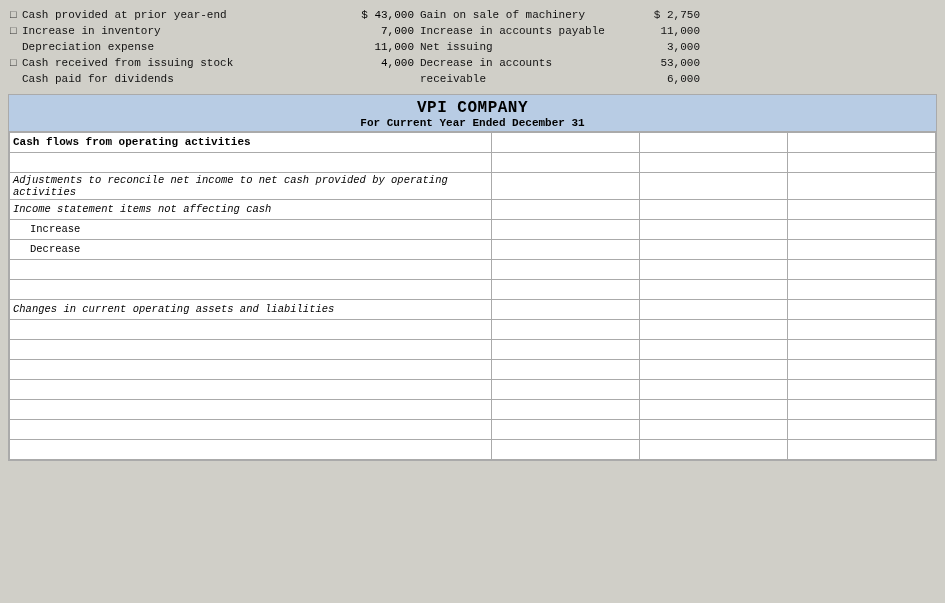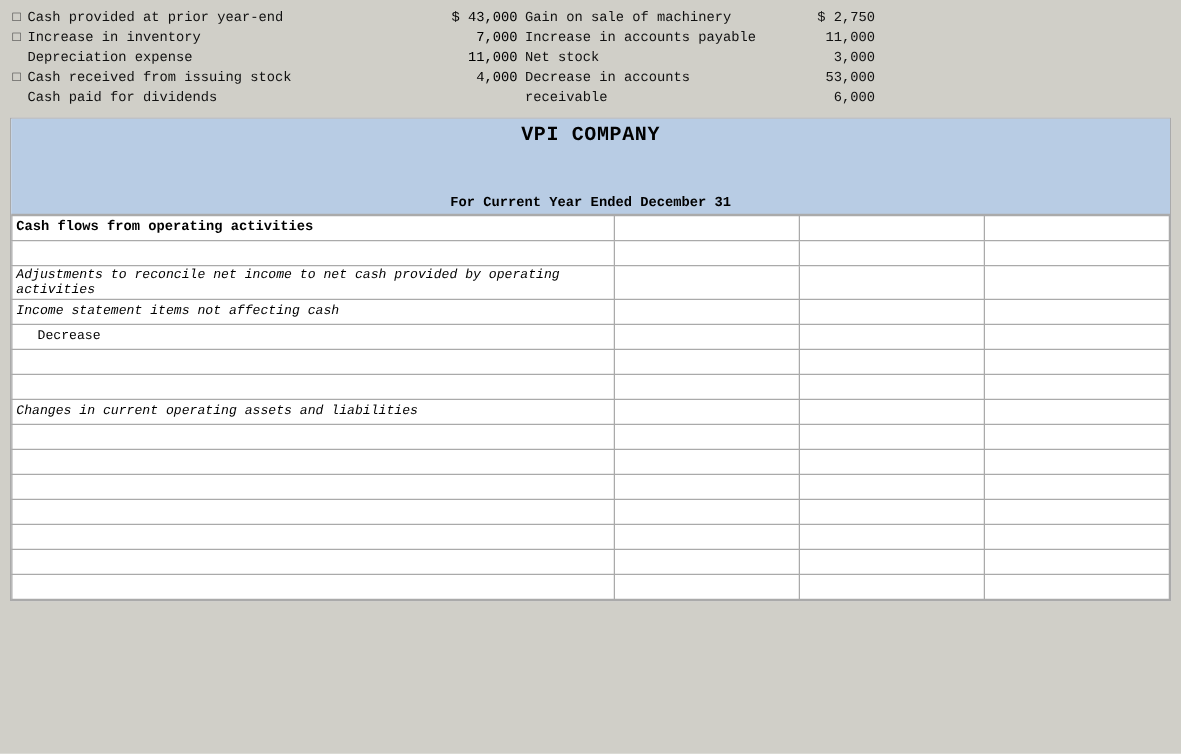--- a/index.html
+++ b/index.html
@@ -91,21 +91,20 @@
     }
 
     .company-header .statement-title {
       font-weight: bold;
       font-size: 11px;
     }
 
     .company-header .period {
       font-weight: bold;
       font-size: 11px;
-      margin-top: 40px;
     }
 
     .cf-table {
       width: 100%;
       border-collapse: collapse;
     }
 
     .cf-table td {
       border: 1px solid #aaa;
       font-size: 10.5px;
@@ -181,21 +180,21 @@
     <div class="row">
       <span class="amount">$ 43,000</span>
       <span class="desc">Gain on sale of machinery</span>
     </div>
     <div class="row">
       <span class="amount">7,000</span>
       <span class="desc">Increase in accounts payable</span>
     </div>
     <div class="row">
       <span class="amount">11,000</span>
-      <span class="desc">Net stock</span>
+      <span class="desc">Net issuing</span>
     </div>
     <div class="row">
       <span class="amount">4,000</span>
       <span class="desc">Decrease in accounts receivable</span>
     </div>
   </div>
 
   <div class="top-right">
     <div class="val">$ 2,750</div>
     <div class="val">11,000</div>
@@ -235,20 +234,26 @@
         <td class="col3"></td>
       </tr>
 
       <tr class="sub-header">
         <td class="label-cell">Income statement items not affecting cash</td>
         <td class="col1"></td>
         <td class="col2"></td>
         <td class="col3"></td>
       </tr>
 
+      <tr class="empty-row">
+        <td class="label-cell indent">Increase</td>
+        <td class="col1"></td>
+        <td class="col2"></td>
+        <td class="col3"></td>
+      </tr>
 
       <tr class="empty-row">
         <td class="label-cell indent">Decrease</td>
         <td class="col1"></td>
         <td class="col2"></td>
         <td class="col3"></td>
       </tr>
 
       <tr class="empty-row">
         <td class="label-cell"></td>

